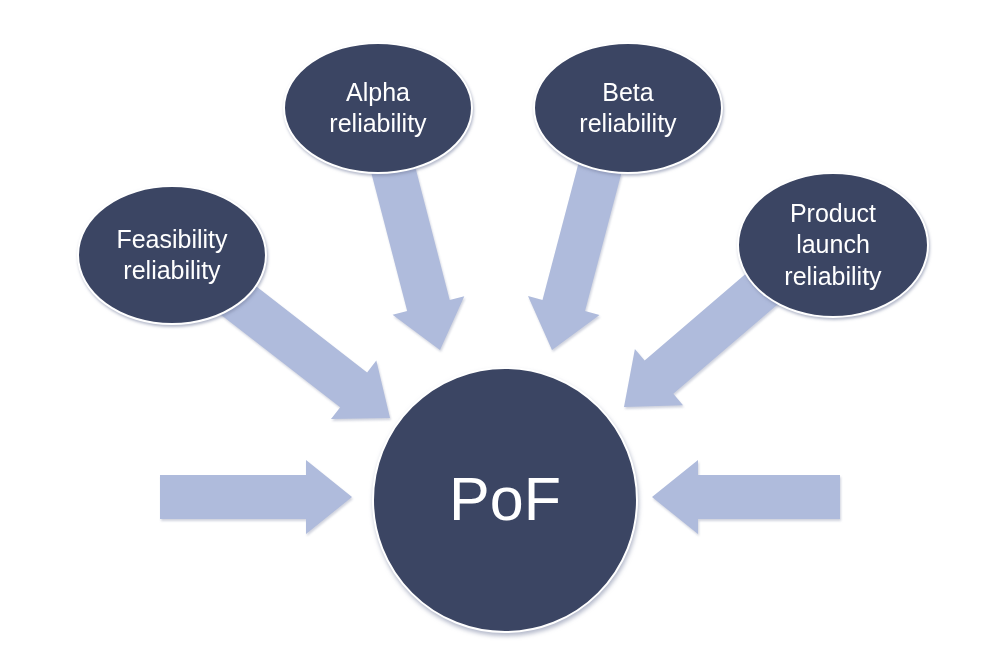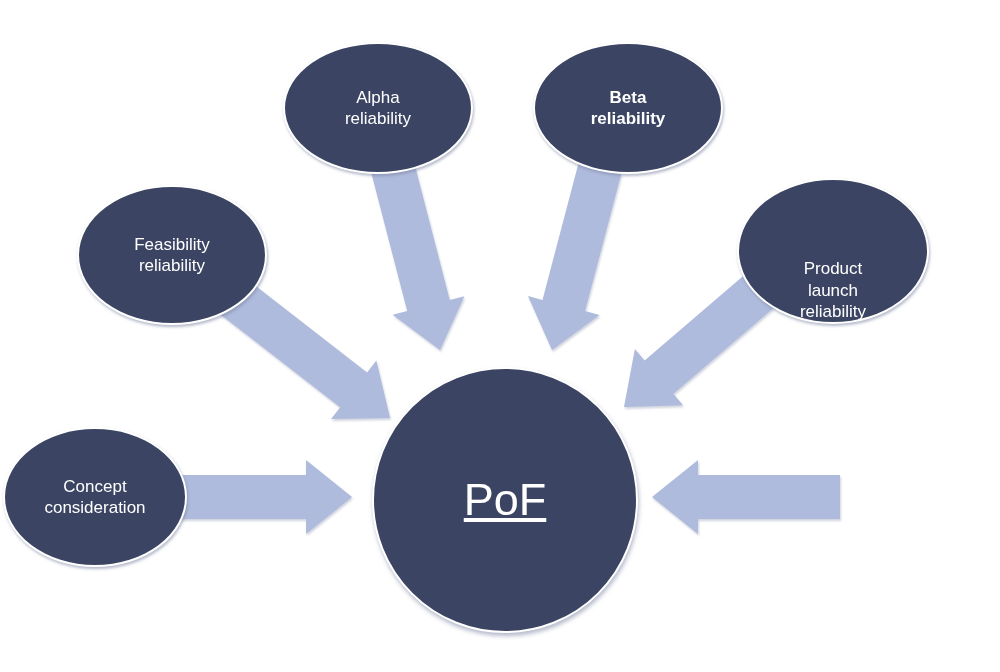--- a/index.html
+++ b/index.html
@@ -32,34 +32,34 @@
     border: 2px solid #ffffff;
     box-shadow: 1px 2px 3px rgba(120,130,160,0.55);
     display: flex;
     align-items: center;
     justify-content: center;
     text-align: center;
     color: var(--text, #ffffff);
     box-sizing: border-box;
   }
   .node .label {
-    font-size: 17px;
+    font-size: 25px;
     line-height: 1.25;
     display: inline-block;
   }
   
   .n-concept    { left:   3px; top: 427px; width: 184px; height: 140px; }
   .n-concept .label     { max-width: 140px; }
   .n-feasibility{ left:  77px; top: 185px; width: 190px; height: 140px; }
   .n-feasibility .label { max-width: 112px; }
   .n-alpha      { left: 283px; top:  42px; width: 190px; height: 132px; }
   .n-alpha .label       { max-width: 100px; }
-  .n-beta       { left: 533px; top:  42px; width: 190px; height: 132px; font-weight: bold; }
+  .n-beta       { left: 533px; top:  42px; width: 190px; height: 132px; }
   .n-beta .label        { max-width: 100px; }
-  .n-product    { left: 737px; top: 178px; width: 192px; height: 146px; align-items: flex-end; }
+  .n-product    { left: 737px; top: 172px; width: 192px; height: 146px; }
   .n-product .label     { max-width: 100px; }
   .n-post       { left: 811px; top: 427px; width: 184px; height: 140px; }
   .n-post .label        { max-width: 112px; }
 
   .center-node {
     position: absolute;
     z-index: 3;
     left: 372px; top: 367px;
     width: 266px; height: 266px;
     border-radius: 50%;
@@ -68,42 +68,38 @@
     box-shadow: 1px 3px 4px rgba(120,130,160,0.55);
     display: flex;
     flex-direction: column;
     align-items: center;
     justify-content: center;
     text-align: center;
     color: var(--text, #ffffff);
     box-sizing: border-box;
   }
   .center-node .line {
-    font-size: 45px;
+    font-size: 61px;
     line-height: 1.24;
-    text-decoration: underline;
   }
 </style>
 </head>
 <body>
 
 <div class="canvas">
 
   <svg class="arrows" viewBox="0 0 1000 672" xmlns="http://www.w3.org/2000/svg">
     <polygon points="160.0,519.0 306.0,519.0 306.0,534.0 352.0,497.0 306.0,460.0 306.0,475.0 160.0,475.0" fill="#AFBBDC"></polygon>
     <polygon points="211.5,307.4 340.2,407.2 331.0,419.0 390.0,418.0 376.3,360.6 367.1,372.4 238.5,272.6" fill="#AFBBDC"></polygon>
     <polygon points="370.7,170.5 407.2,311.0 392.6,314.8 440.0,350.0 464.3,296.2 449.7,299.9 413.3,159.5" fill="#AFBBDC"></polygon>
     <polygon points="578.7,162.4 542.5,299.9 528.0,296.1 552.0,350.0 599.5,315.0 585.0,311.1 621.3,173.6" fill="#AFBBDC"></polygon>
     <polygon points="755.7,265.3 644.6,360.4 634.9,349.0 624.0,407.0 683.0,405.2 673.3,393.8 784.3,298.7" fill="#AFBBDC"></polygon>
     <polygon points="840.0,475.0 698.0,475.0 698.0,460.0 652.0,497.0 698.0,534.0 698.0,519.0 840.0,519.0" fill="#AFBBDC"></polygon>
   </svg>
 
-  <div class="node n-concept">
-    <span class="label">Concept consideration</span>
-  </div>
 
   <div class="node n-feasibility">
     <span class="label">Feasibility reliability</span>
   </div>
 
   <div class="node n-alpha">
     <span class="label">Alpha reliability</span>
   </div>
 
   <div class="node n-beta">

